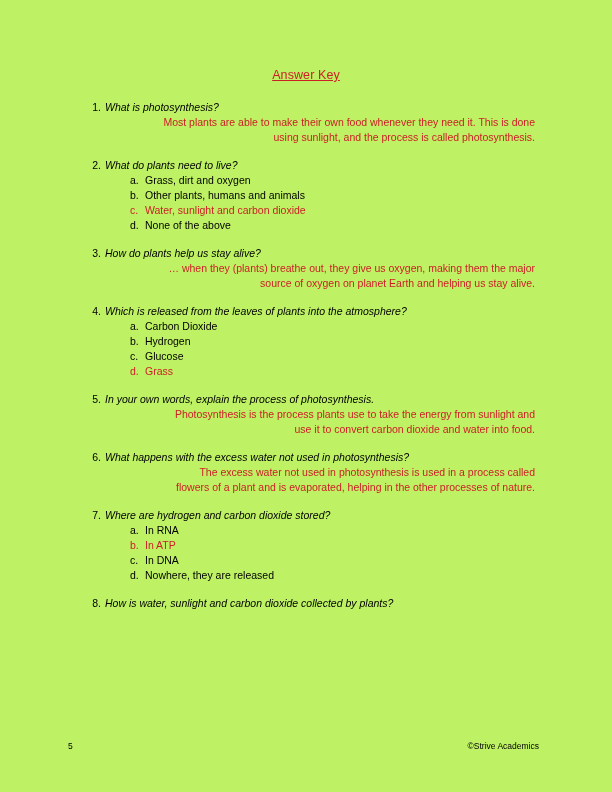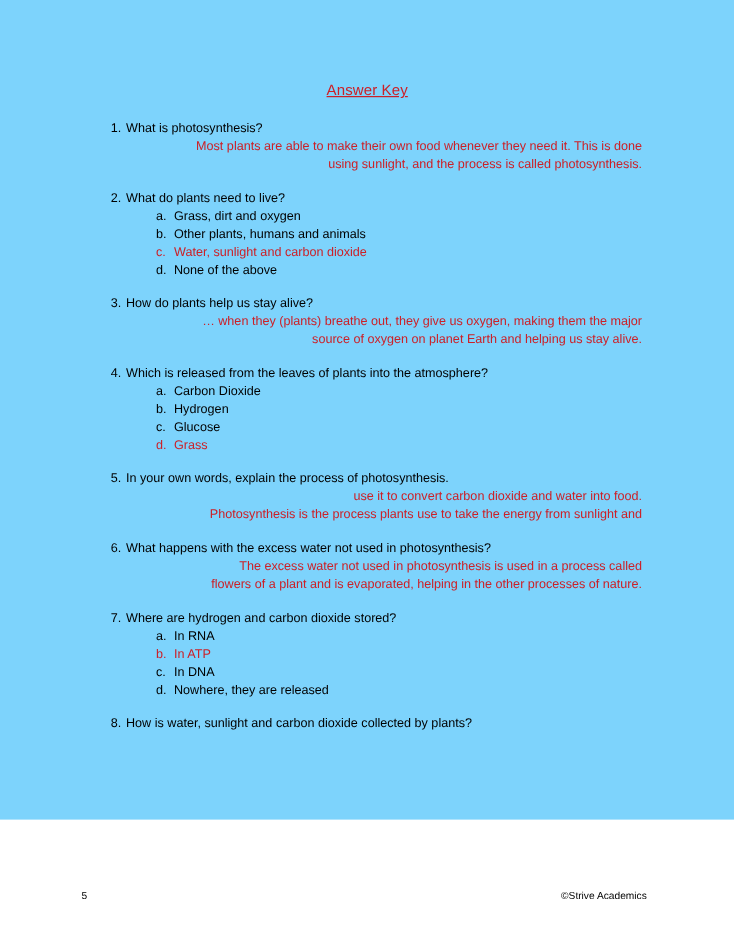--- a/index.html
+++ b/index.html
@@ -14,22 +14,22 @@
     font-family: "Liberation Sans", sans-serif;
     color: #000000;
     overflow: hidden;
   }
 
   .page {
     position: absolute;
     left: 0;
     top: 0;
     width: 612px;
-    height: 683px;
-    background: #7dd3fc;
+    height: 792px;
+    background: #bef264;
   }
 
   
   .doc-title {
     position: absolute;
     left: 0;
     top: 68px;
     width: 612px;
     text-align: center;
     font-size: 12.5px;
@@ -63,20 +63,21 @@
     left: 0;
     top: 0;
     width: 15px;
     text-align: right;
     font-size: 10.5px;
     line-height: 15px;
     color: #000000;
   }
   .qtext {
     display: block;
+    font-style: italic;
   }
 
   
   .answer {
     padding-left: 19px;
     font-size: 10.5px;
     line-height: 15px;
     color: #cc2027;
     width: 430px;
     text-align: right;
@@ -186,22 +187,22 @@
           <li class="opt"><span class="optletter">c.</span><span>Glucose</span></li>
           <li class="opt correct"><span class="optletter">d.</span><span>Grass</span></li>
         </ul>
       </div>
       <div class="qblock">
         <div class="qline">
           <span class="qnum">5.</span>
           <span class="qtext">In your own words, explain the process of photosynthesis.</span>
         </div>
         <div class="answer">
+          <span class="answer-line">Photosynthesis is the process plants use to take the energy from sunlight and</span>
           <span class="answer-line">use it to convert carbon dioxide and water into food.</span>
-          <span class="answer-line">Photosynthesis is the process plants use to take the energy from sunlight and</span>
         </div>
       </div>
       <div class="qblock">
         <div class="qline">
           <span class="qnum">6.</span>
           <span class="qtext">What happens with the excess water not used in photosynthesis?</span>
         </div>
         <div class="answer">
           <span class="answer-line">The excess water not used in photosynthesis is used in a process called</span>
           <span class="answer-line">flowers of a plant and is evaporated, helping in the other processes of nature.</span>

